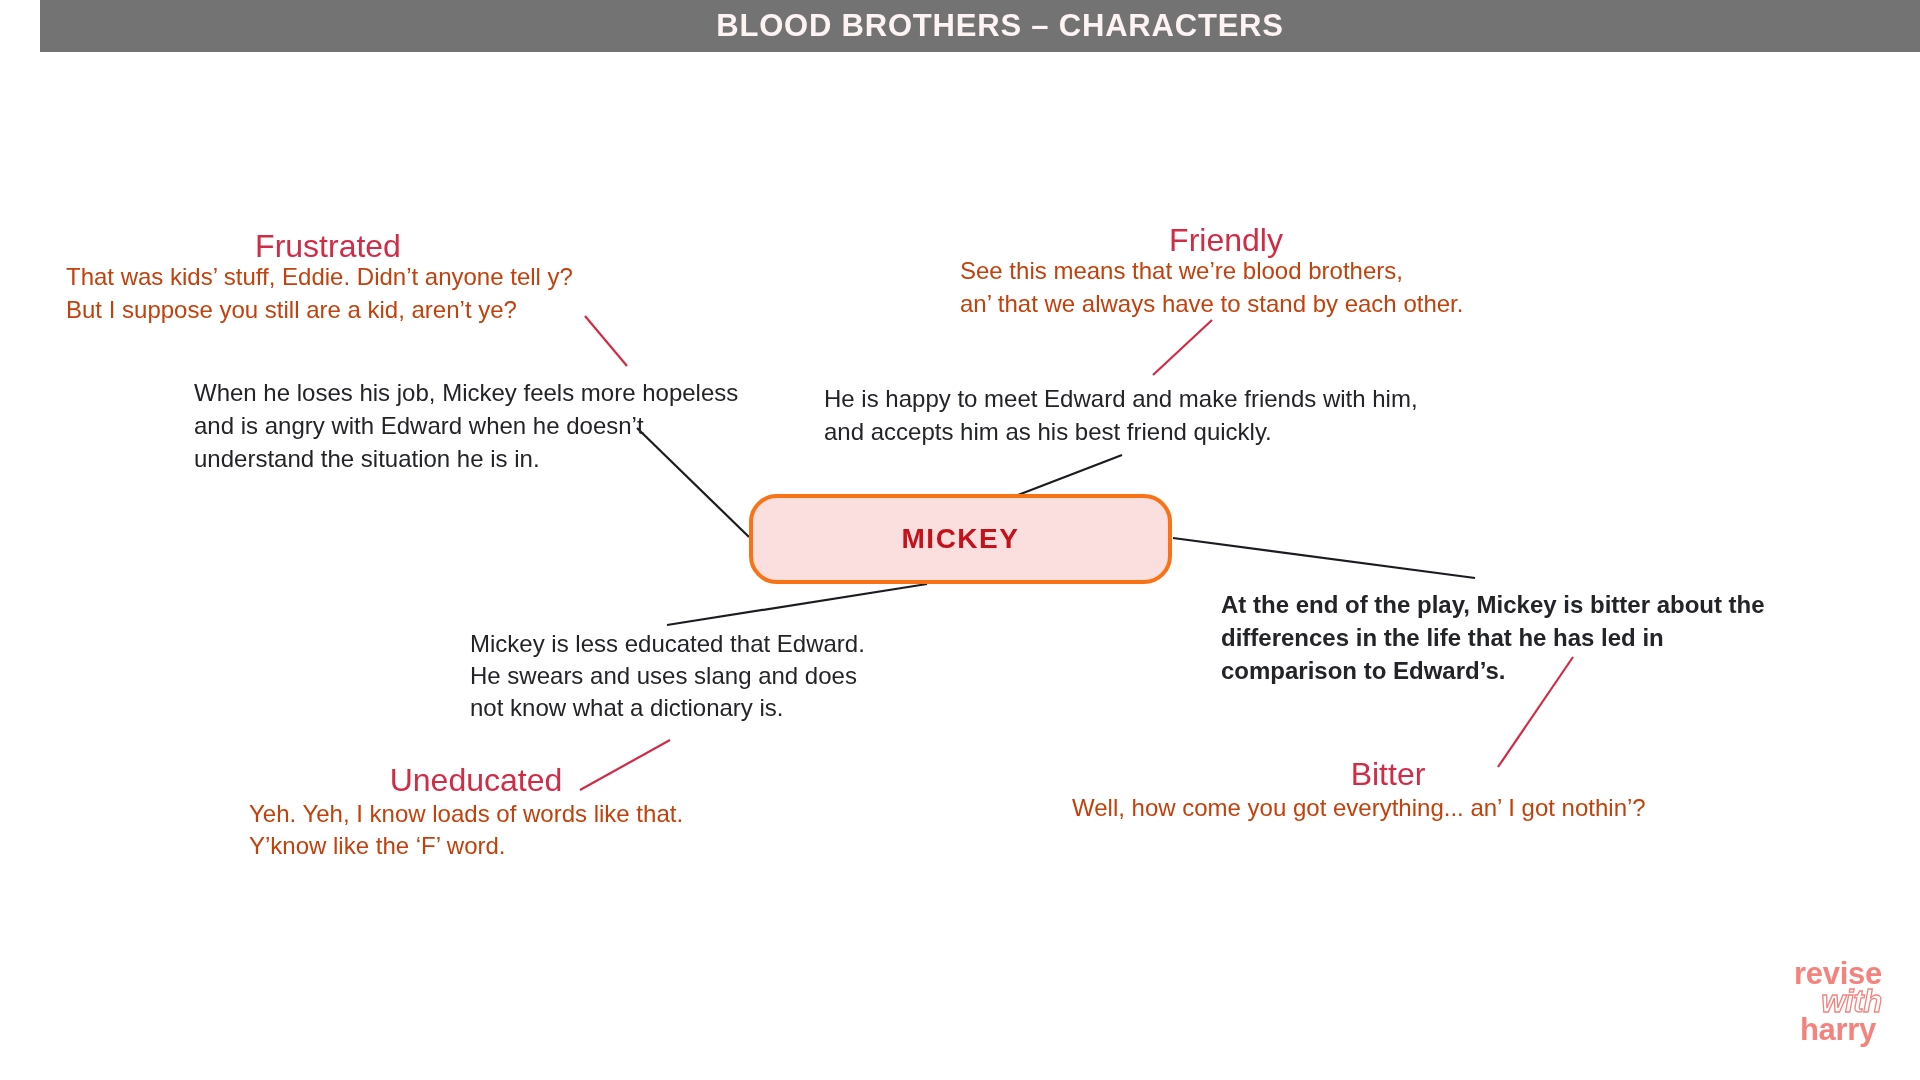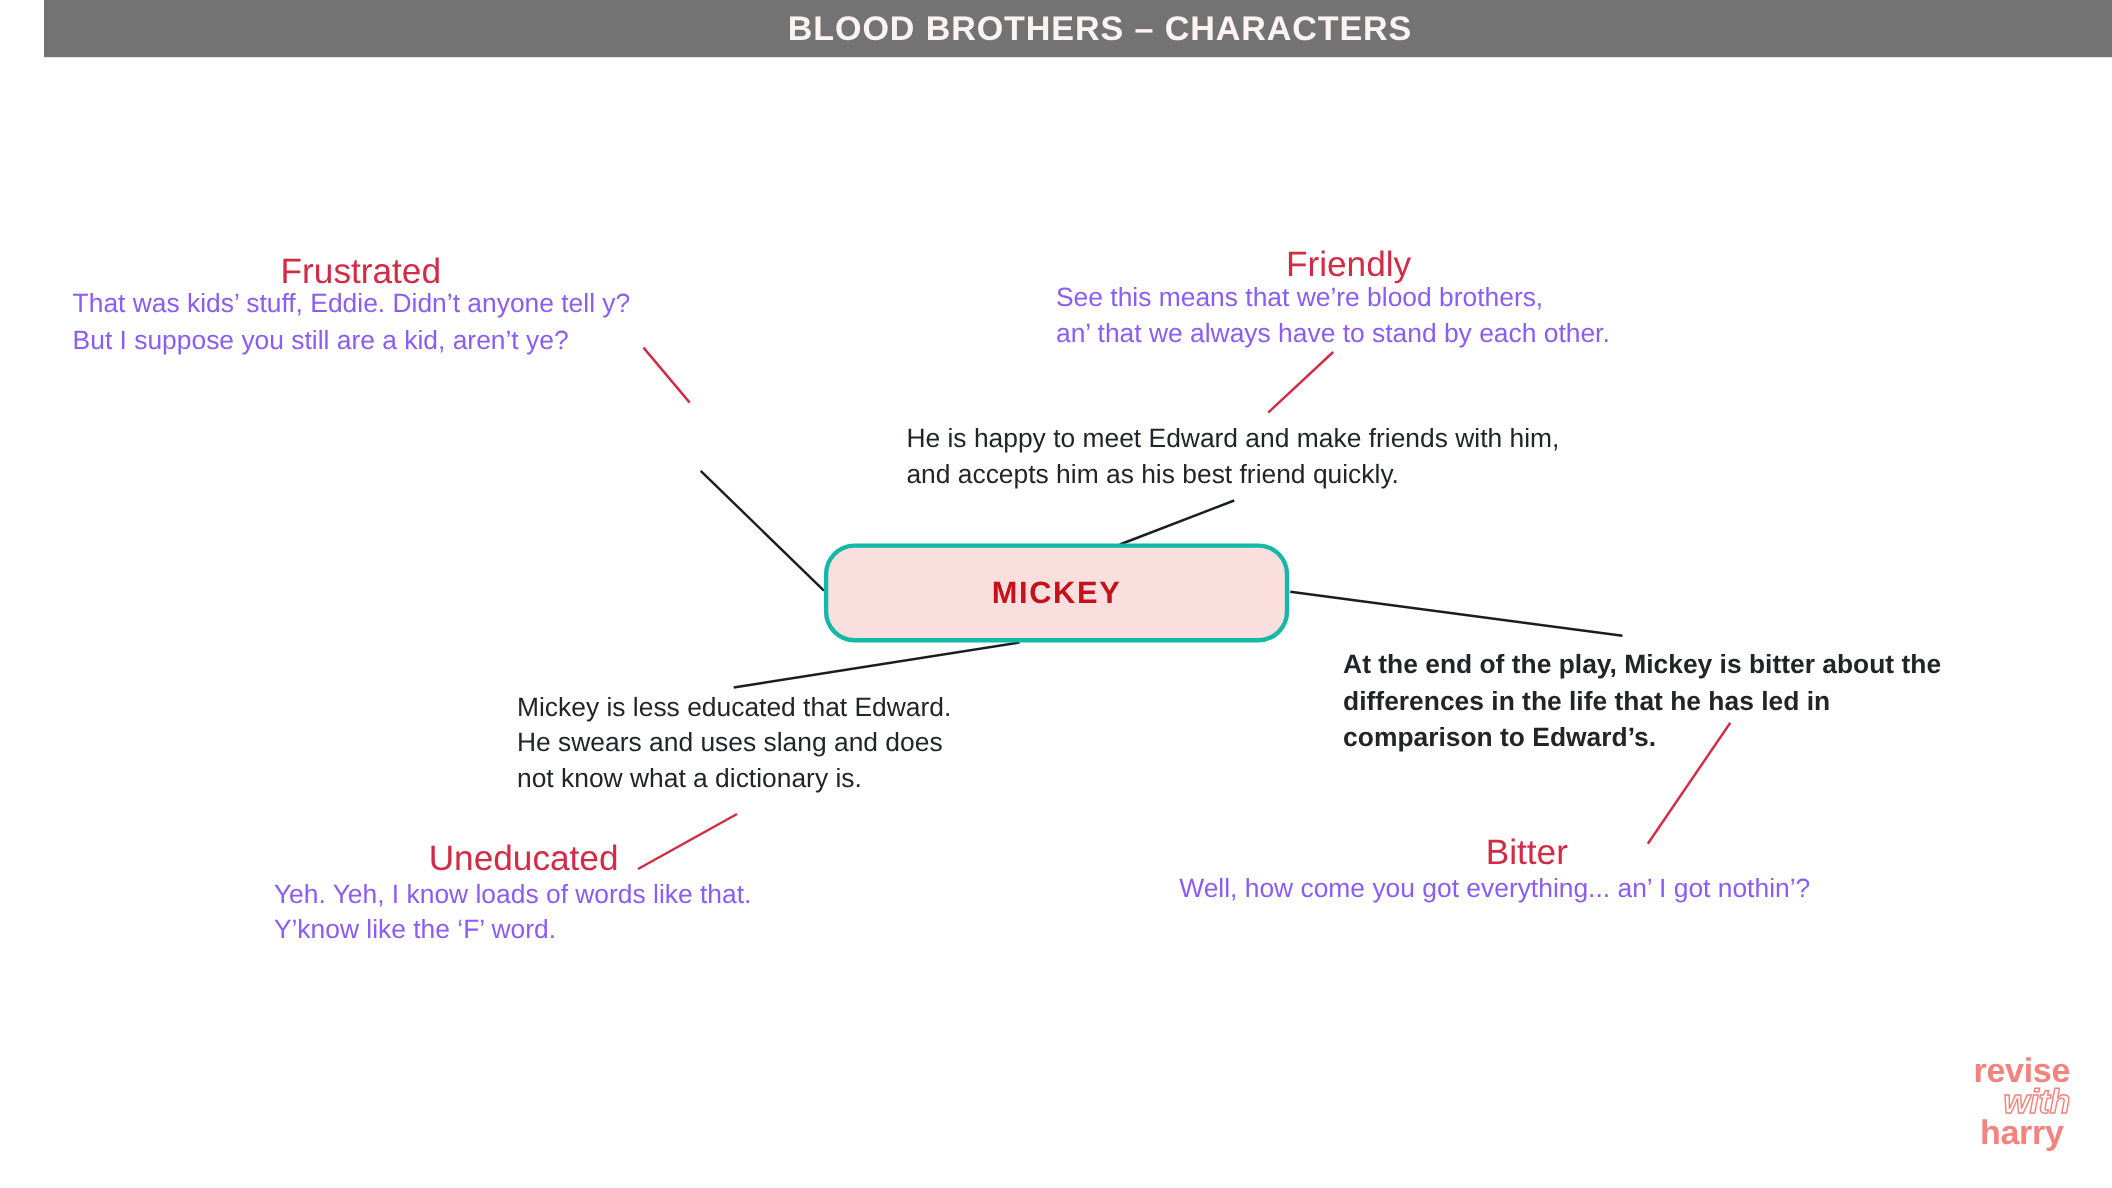--- a/index.html
+++ b/index.html
@@ -41,40 +41,40 @@
   .line-red   { stroke: #D12B45; stroke-width: 2.2; }
   .trait-label {
     position: absolute;
     transform: translateX(-50%);
     color: #D12B45;
     font-size: 32px;
     white-space: nowrap;
   }
   .quote {
     position: absolute;
-    color: #8b5cf6;
+    color: #c2410c;
     font-size: 24px;
     line-height: 33px;
     white-space: nowrap;
   }
   .note {
     position: absolute;
     color: #232428;
     font-size: 24px;
     line-height: 33px;
     white-space: nowrap;
   }
   .lh32 { line-height: 32px; }
   .mickey-box {
     position: absolute;
     left: 749px; top: 494px;
     width: 423px; height: 90px;
     box-sizing: border-box;
     background: #FBDFDF;
-    border: 4px solid #14b8a6;
+    border: 4px solid #f97316;
     border-radius: 28px;
     display: flex;
     align-items: center;
     justify-content: center;
   }
   .mickey-label {
     color: #C4121B;
     font-size: 28px;
     font-weight: bold;
     letter-spacing: 1.5px;
@@ -115,20 +115,25 @@
     <line class="line-red" x1="1153" y1="375" x2="1212" y2="320"></line>
     <line class="line-red" x1="580" y1="790" x2="670" y2="740"></line>
     <line class="line-red" x1="1498" y1="767" x2="1573" y2="657"></line>
   </svg>
 
   <div class="trait-label" style="left:328px; top:228px;">Frustrated</div>
   <div class="quote" style="left:66px; top:260px;">
     <div>That was kids’ stuff, Eddie. Didn’t anyone tell y?</div>
     <div>But I suppose you still are a kid, aren’t ye?</div>
   </div>
+  <div class="note" style="left:194px; top:376px;">
+    <div>When he loses his job, Mickey feels more hopeless</div>
+    <div>and is angry with Edward when he doesn’t</div>
+    <div>understand the situation he is in.</div>
+  </div>
 
   <div class="trait-label" style="left:1226px; top:222px;">Friendly</div>
   <div class="quote" style="left:960px; top:254px;">
     <div>See this means that we’re blood brothers,</div>
     <div>an’ that we always have to stand by each other.</div>
   </div>
   <div class="note" style="left:824px; top:382px;">
     <div>He is happy to meet Edward and make friends with him,</div>
     <div>and accepts him as his best friend quickly.</div>
   </div>

